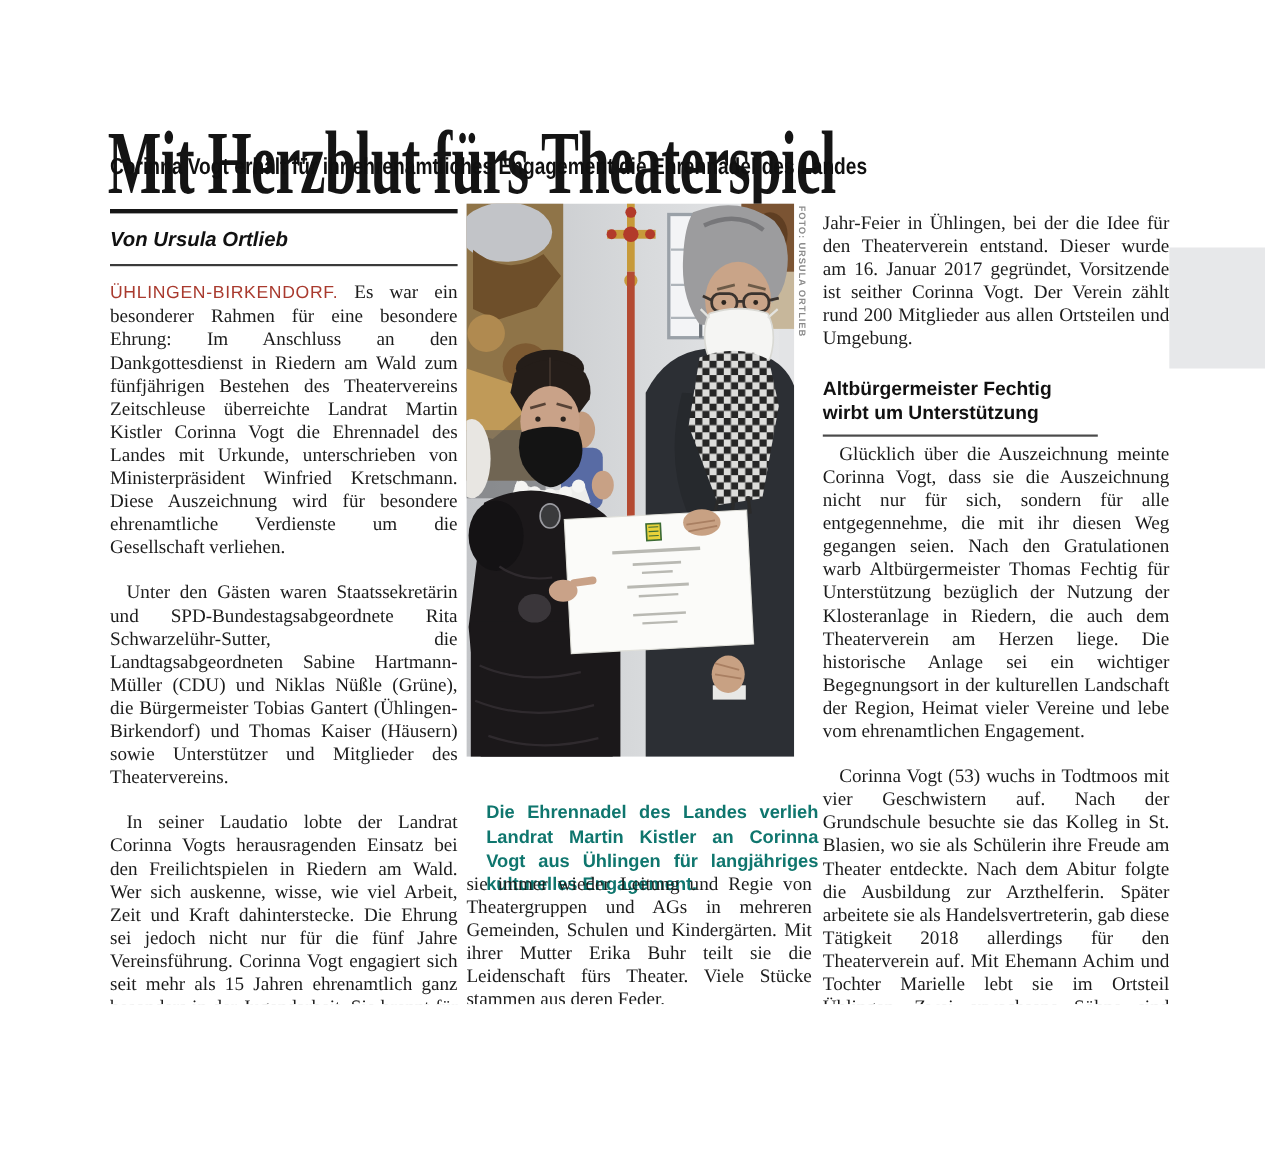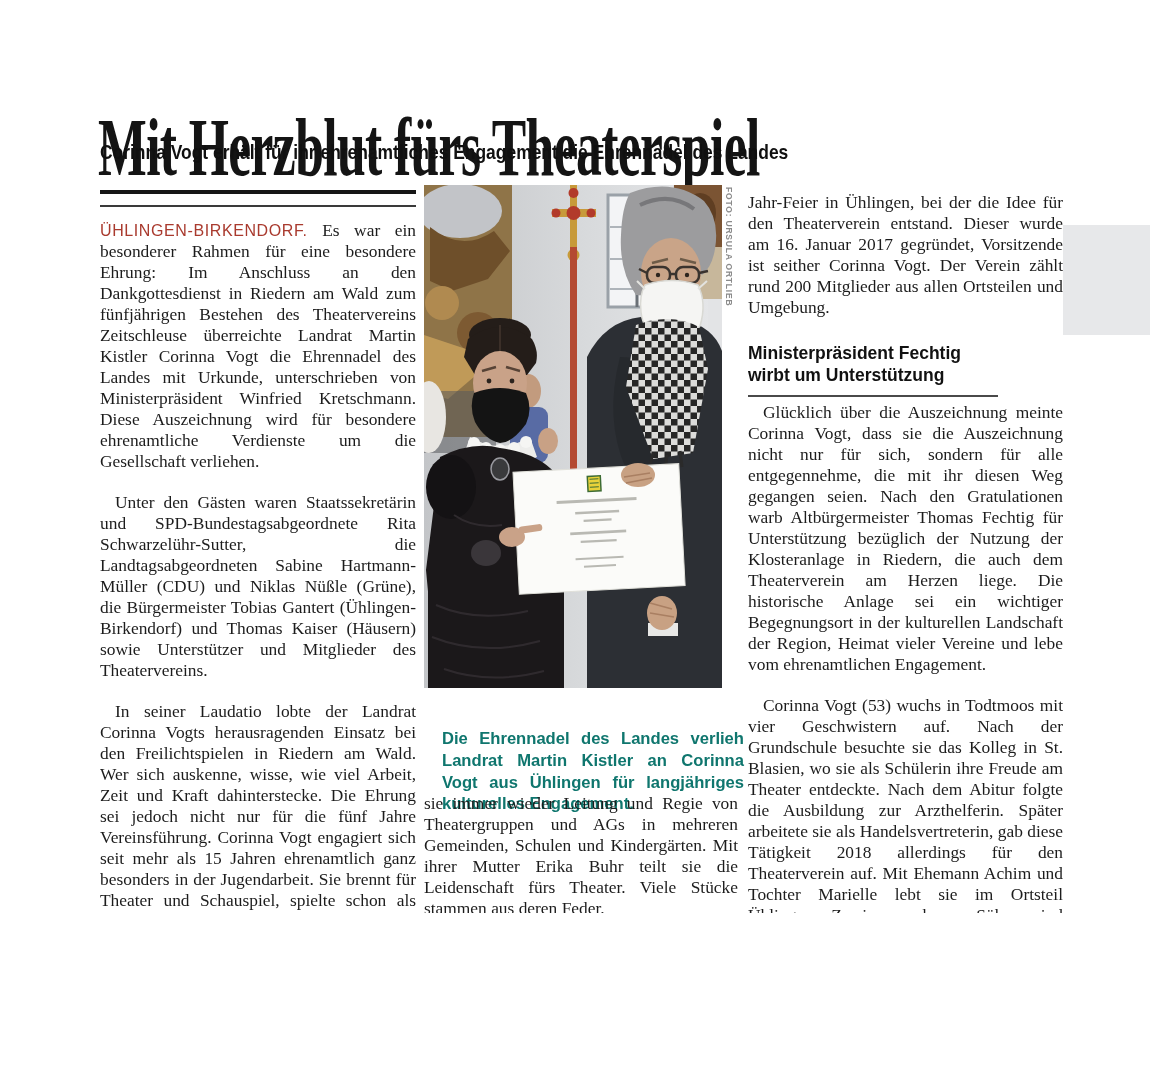--- a/index.html
+++ b/index.html
@@ -56,20 +56,21 @@
 </head>
 <body>
 
 <div class="page">
 
   <h1 class="headline">Mit Herzblut fürs Theaterspiel</h1>
   <div class="subheadline">Corinna Vogt erhält für ihr ehrenamtliches Engagement die Ehrennadel des Landes</div>
 
   <div class="col col1">
     <div class="rule-thick"></div>
+    <div class="byline">Von Ursula Ortlieb</div>
     <div class="rule-thin"></div>
     <p class="body-p first"><span class="dateline">ÜHLINGEN-BIRKENDORF.</span><span> Es war ein besonderer Rahmen für eine besondere Ehrung: Im Anschluss an den Dankgottesdienst in Riedern am Wald zum fünfjährigen Bestehen des Theatervereins Zeitschleuse überreichte Landrat Martin Kistler Corinna Vogt die Ehrennadel des Landes mit Urkunde, unterschrieben von Ministerpräsident Winfried Kretschmann. Diese Auszeichnung wird für besondere ehrenamtliche Verdienste um die Gesellschaft verliehen.</span></p>
     <p class="body-p indent">Unter den Gästen waren Staatssekretärin und SPD-Bundestagsabgeordnete Rita Schwarzelühr-Sutter, die Landtagsabgeordneten Sabine Hartmann-Müller (CDU) und Niklas Nüßle (Grüne), die Bürgermeister Tobias Gantert (Ühlingen-Birkendorf) und Thomas Kaiser (Häusern) sowie Unterstützer und Mitglieder des Theatervereins.</p>
     <p class="body-p indent cont-last">In seiner Laudatio lobte der Landrat Corinna Vogts herausragenden Einsatz bei den Freilichtspielen in Riedern am Wald. Wer sich auskenne, wisse, wie viel Arbeit, Zeit und Kraft dahinterstecke. Die Ehrung sei jedoch nicht nur für die fünf Jahre Vereinsführung. Corinna Vogt engagiert sich seit mehr als 15 Jahren ehrenamtlich ganz besonders in der Jugendarbeit. Sie brennt für Theater und Schauspiel, spielte schon als Schülerin Theater am Kolleg St. Blasien, danach in Wehr, Freiburg-Wiehre und auf der Freilichtbühne Klausenhof. Ab 2002 übernahm</p>
   </div>
 
   <div class="photo-wrap">
     <svg width="298" height="503" viewBox="0 0 298 503" xmlns="http://www.w3.org/2000/svg">
       <defs>
         <linearGradient id="wallgrad" x1="0" y1="0" x2="1" y2="0">
@@ -212,20 +213,20 @@
   <div class="photo-credit">FOTO: URSULA ORTLIEB</div>
   <div class="caption">Die Ehrennadel des Landes verlieh Landrat Martin Kistler an Corinna Vogt aus Ühlingen für langjähriges kulturelles Engagement.</div>
 
   <div class="col2text">
     <p class="body-p">sie immer wieder Leitung und Regie von Theatergruppen und AGs in mehreren Gemeinden, Schulen und Kindergärten. Mit ihrer Mutter Erika Buhr teilt sie die Leidenschaft fürs Theater. Viele Stücke stammen aus deren Feder.</p>
     <p class="body-p indent cont-last">Von 2012 bis 2020 übernahm Corinna Vogt Projektleitung und Regie für die Freilichtspiele „Im Wind der Zeit“ zur 1200-</p>
   </div>
 
   <div class="col col3">
     <p class="body-p">Jahr-Feier in Ühlingen, bei der die Idee für den Theaterverein entstand. Dieser wurde am 16. Januar 2017 gegründet, Vorsitzende ist seither Corinna Vogt. Der Verein zählt rund 200 Mitglieder aus allen Ortsteilen und Umgebung.</p>
-    <div class="crosshead">Ministerpräsident Fechtig wirbt um Unterstützung</div>
+    <div class="crosshead">Altbürgermeister Fechtig wirbt um Unterstützung</div>
     <div class="crosshead-rule"></div>
     <p class="body-p indent after-rule">Glücklich über die Auszeichnung meinte Corinna Vogt, dass sie die Auszeichnung nicht nur für sich, sondern für alle entgegennehme, die mit ihr diesen Weg gegangen seien. Nach den Gratulationen warb Altbürgermeister Thomas Fechtig für Unterstützung bezüglich der Nutzung der Klosteranlage in Riedern, die auch dem Theaterverein am Herzen liege. Die historische Anlage sei ein wichtiger Begegnungsort in der kulturellen Landschaft der Region, Heimat vieler Vereine und lebe vom ehrenamtlichen Engagement.</p>
     <p class="body-p indent">Corinna Vogt (53) wuchs in Todtmoos mit vier Geschwistern auf. Nach der Grundschule besuchte sie das Kolleg in St. Blasien, wo sie als Schülerin ihre Freude am Theater entdeckte. Nach dem Abitur folgte die Ausbildung zur Arzthelferin. Später arbeitete sie als Handelsvertreterin, gab diese Tätigkeit 2018 allerdings für den Theaterverein auf. Mit Ehemann Achim und Tochter Marielle lebt sie im Ortsteil Ühlingen. Zwei erwachsene Söhne sind schon außer Haus. Die Familie ist im Verein Zeitschleuse als Schauspieler, Musiker und Handwerker engagiert.</p>
   </div>
 
   <div class="scan-artifact"></div>
 </div>
 
 </body></html>

